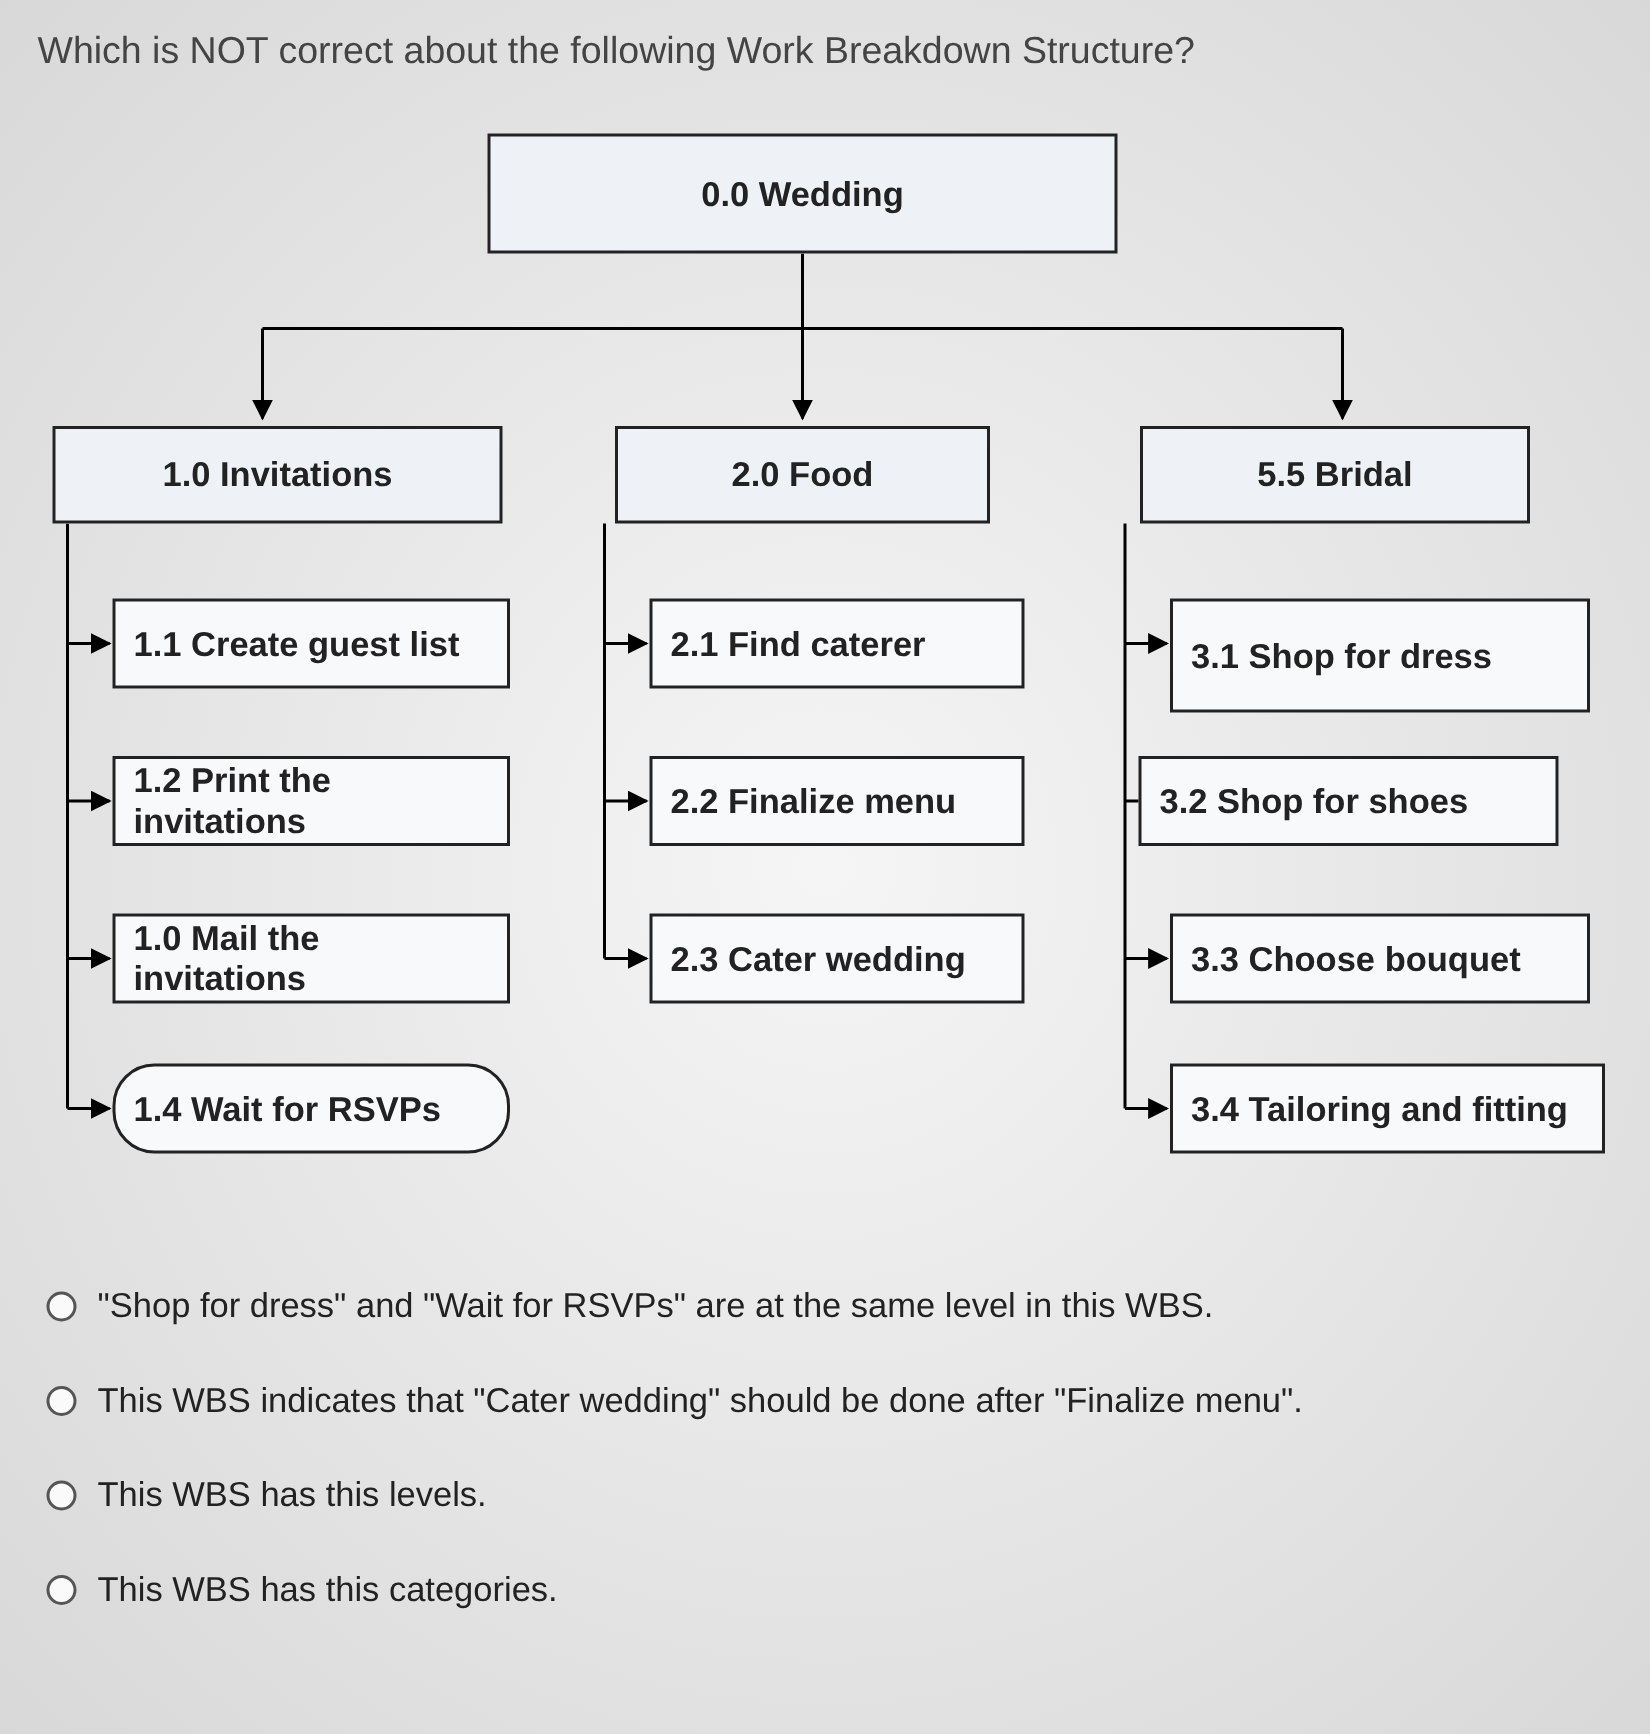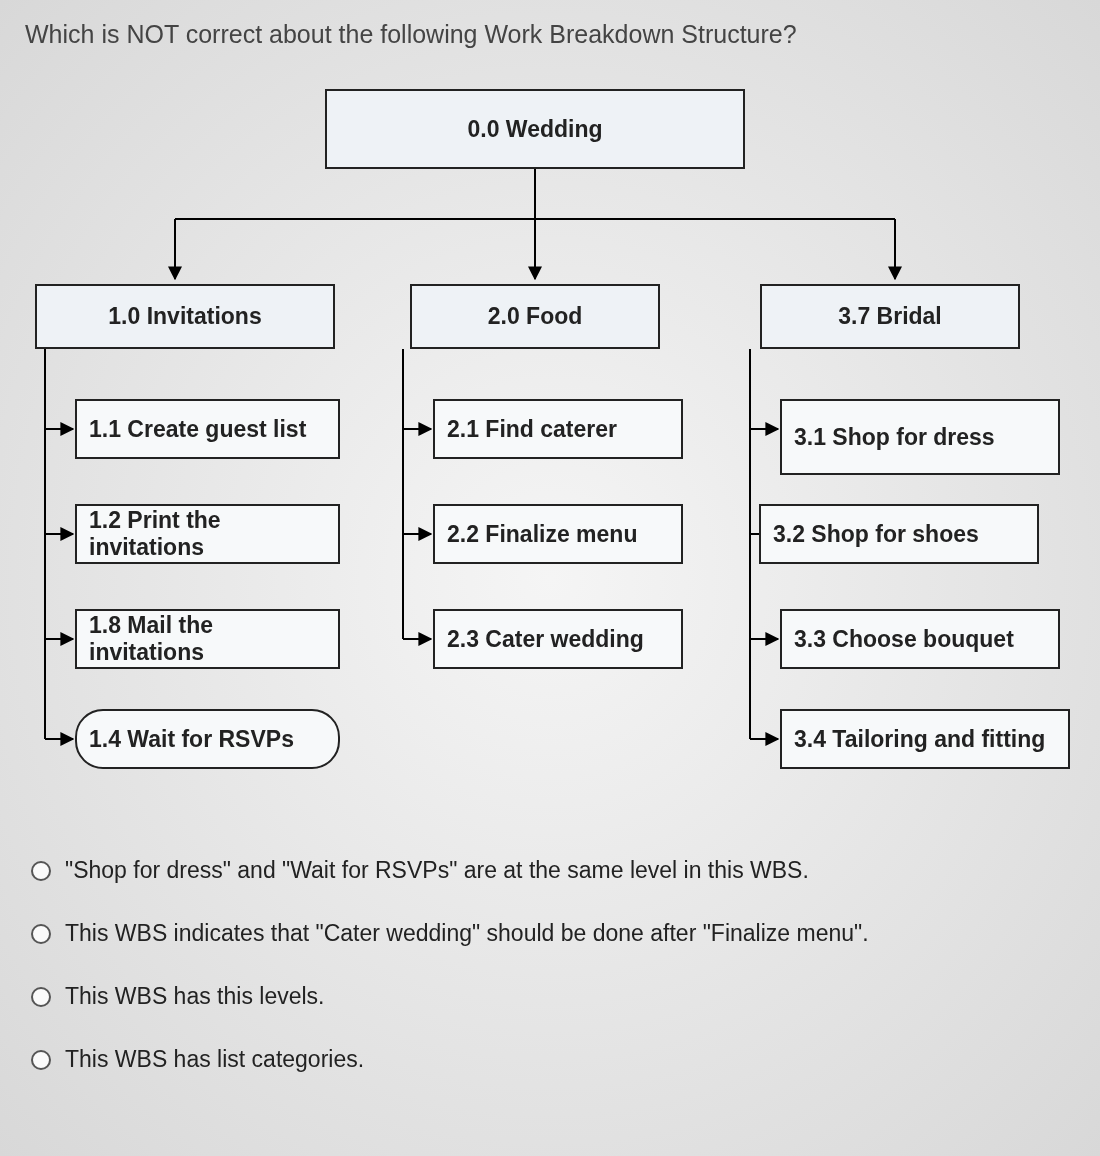--- a/index.html
+++ b/index.html
@@ -103,29 +103,29 @@
     <line x1="725" y1="445" x2="753" y2="445" stroke="#000" stroke-width="2" marker-end="url(#arrow)"></line>
     <line x1="725" y1="550" x2="753" y2="550" stroke="#000" stroke-width="2" marker-end="url(#arrow)"></line>
     <line x1="725" y1="650" x2="753" y2="650" stroke="#000" stroke-width="2" marker-end="url(#arrow)"></line>
   </svg>
 
   <div class="box" style="left:300px; top:0; width:420px; height:80px;">0.0 Wedding</div>
 
   <div class="box" style="left:10px; top:195px; width:300px; height:65px;">1.0 Invitations</div>
   <div class="box child" style="left:50px; top:310px; width:265px; height:60px;">1.1 Create guest list</div>
   <div class="box child" style="left:50px; top:415px; width:265px; height:60px;">1.2 Print the invitations</div>
-  <div class="box child" style="left:50px; top:520px; width:265px; height:60px;">1.8 Mail the invitations</div>
+  <div class="box child" style="left:50px; top:520px; width:265px; height:60px;">1.0 Mail the invitations</div>
   <div class="box child" style="left:50px; top:620px; width:265px; height:60px;border-radius:28px;">1.4 Wait for RSVPs</div>
 
   <div class="box" style="left:385px; top:195px; width:250px; height:65px;">2.0 Food</div>
   <div class="box child" style="left:408px; top:310px; width:250px; height:60px;">2.1 Find caterer</div>
   <div class="box child" style="left:408px; top:415px; width:250px; height:60px;">2.2 Finalize menu</div>
   <div class="box child" style="left:408px; top:520px; width:250px; height:60px;">2.3 Cater wedding</div>
 
-  <div class="box" style="left:735px; top:195px; width:260px; height:65px;">3.7 Bridal</div>
+  <div class="box" style="left:735px; top:195px; width:260px; height:65px;">5.5 Bridal</div>
   <div class="box child" style="left:755px; top:310px; width:280px; height:76px;">3.1 Shop for dress</div>
   <div class="box child" style="left:734px; top:415px; width:280px; height:60px;">3.2 Shop for shoes</div>
   <div class="box child" style="left:755px; top:520px; width:280px; height:60px;">3.3 Choose bouquet</div>
   <div class="box child" style="left:755px; top:620px; width:290px; height:60px;">3.4 Tailoring and fitting</div>
 </div>
 
 <div class="options">
   <div class="opt">
     <span class="radio"></span>
     <span>"Shop for dress" and "Wait for RSVPs" are at the same level in this WBS.</span>
@@ -133,15 +133,15 @@
   <div class="opt">
     <span class="radio"></span>
     <span>This WBS indicates that "Cater wedding" should be done after "Finalize menu".</span>
   </div>
   <div class="opt">
     <span class="radio"></span>
     <span>This WBS has this levels.</span>
   </div>
   <div class="opt">
     <span class="radio"></span>
-    <span>This WBS has list categories.</span>
+    <span>This WBS has this categories.</span>
   </div>
 </div>
 
 </body></html>

